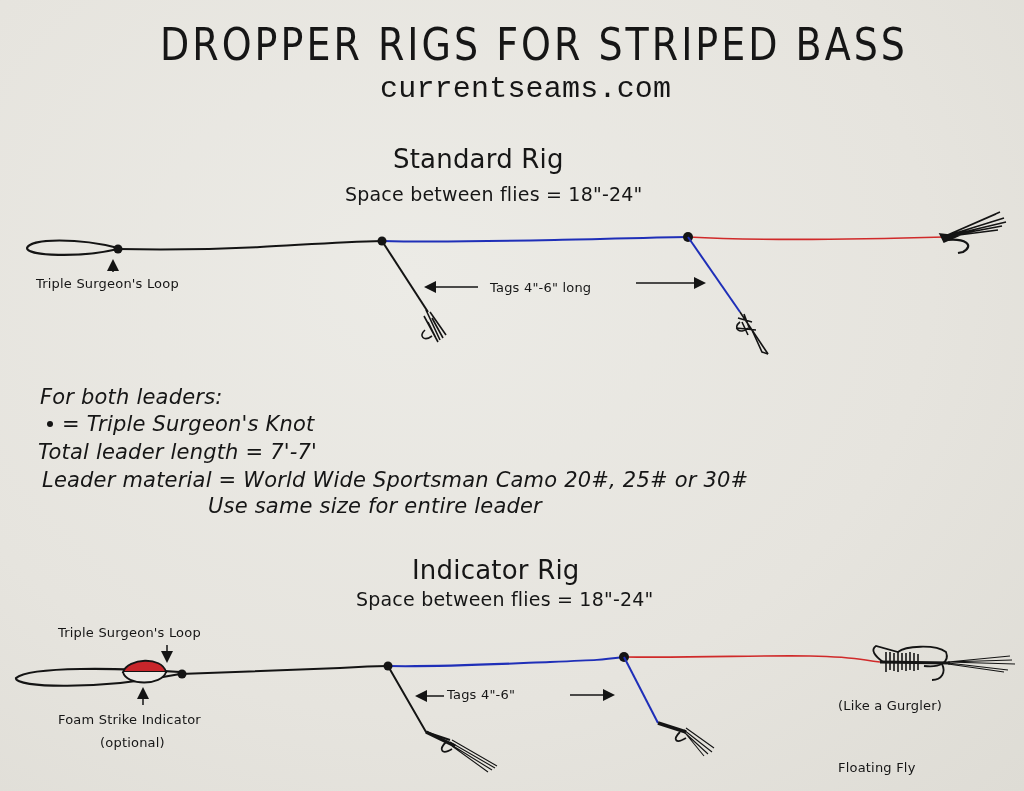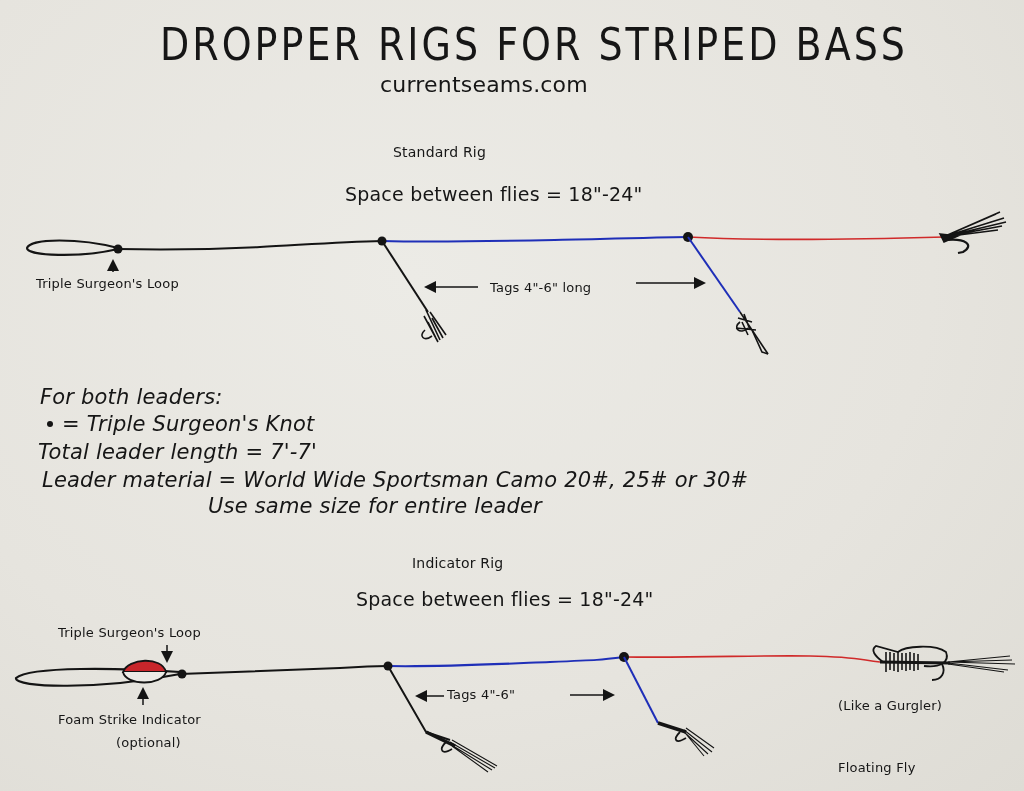--- a/index.html
+++ b/index.html
@@ -14,22 +14,22 @@
     position: absolute; left: 0; top: 0; width: 1024px; height: 791px;
     background: radial-gradient(ellipse at 40% 35%, #ecebe6 0%, #e6e4de 60%, #dedcd5 100%);
   }
   .txt {
     position: absolute; white-space: nowrap;
     font-family: "DejaVu Sans", sans-serif;
     color: #161616;
     letter-spacing: 0.2px;
   }
   .title { left: 160px; top: 20px; font-size: 38px; letter-spacing: 3px; font-weight: normal; transform: scaleY(1.15); transform-origin: left top; }
-  .site  { left: 380px; top: 72px; font-size: 22px; }
-  .h1    { font-size: 14px; }
+  .site  { left: 380px; top: 72px; font-size: 30px; font-family: Liberation Mono, monospace; }
+  .h1    { font-size: 26px; }
   .h2    { font-size: 19px; }
   .sm    { font-size: 13px; }
   .note  { font-size: 21px; font-style: italic; }
   svg.diagram { position: absolute; left: 0; top: 0; }
 </style>
 </head>
 <body>
 
 <div class="paper"></div>
 
@@ -44,21 +44,21 @@
 <div class="txt note" style="left:40px; top:385px;">For both leaders:</div>
 <div class="txt note" style="left:62px; top:412px;">= Triple Surgeon's Knot</div>
 <div class="txt note" style="left:38px; top:440px;">Total leader length = 7'-7'</div>
 <div class="txt note" style="left:42px; top:468px;">Leader material = World Wide Sportsman Camo 20#, 25# or 30#</div>
 <div class="txt note" style="left:208px; top:494px;">Use same size for entire leader</div>
 
 <div class="txt h1" style="left:412px; top:555px;">Indicator Rig</div>
 <div class="txt h2" style="left:356px; top:588px;">Space between flies = 18"-24"</div>
 <div class="txt sm" style="left:58px; top:625px;">Triple Surgeon's Loop</div>
 <div class="txt sm" style="left:58px; top:712px;">Foam Strike Indicator</div>
-<div class="txt sm" style="left:116px; top:735px;text-align:center;">(optional)</div>
+<div class="txt sm" style="left:100px; top:735px;text-align:center;">(optional)</div>
 <div class="txt sm" style="left:447px; top:687px;">Tags 4"-6"</div>
 <div class="txt sm" style="left:838px; top:716px;margin-top:44px;">Floating Fly</div>
 <div class="txt sm" style="left:838px; top:698px;">(Like a Gurgler)</div>
 
 <svg class="diagram" width="1024" height="791" viewBox="0 0 1024 791">
   <defs>
     <marker id="arrowhead" markerWidth="8" markerHeight="8" refX="6" refY="4" orient="auto">
       <path d="M0,0 L8,4 L0,8 z" fill="#141414"></path>
     </marker>
   </defs>

